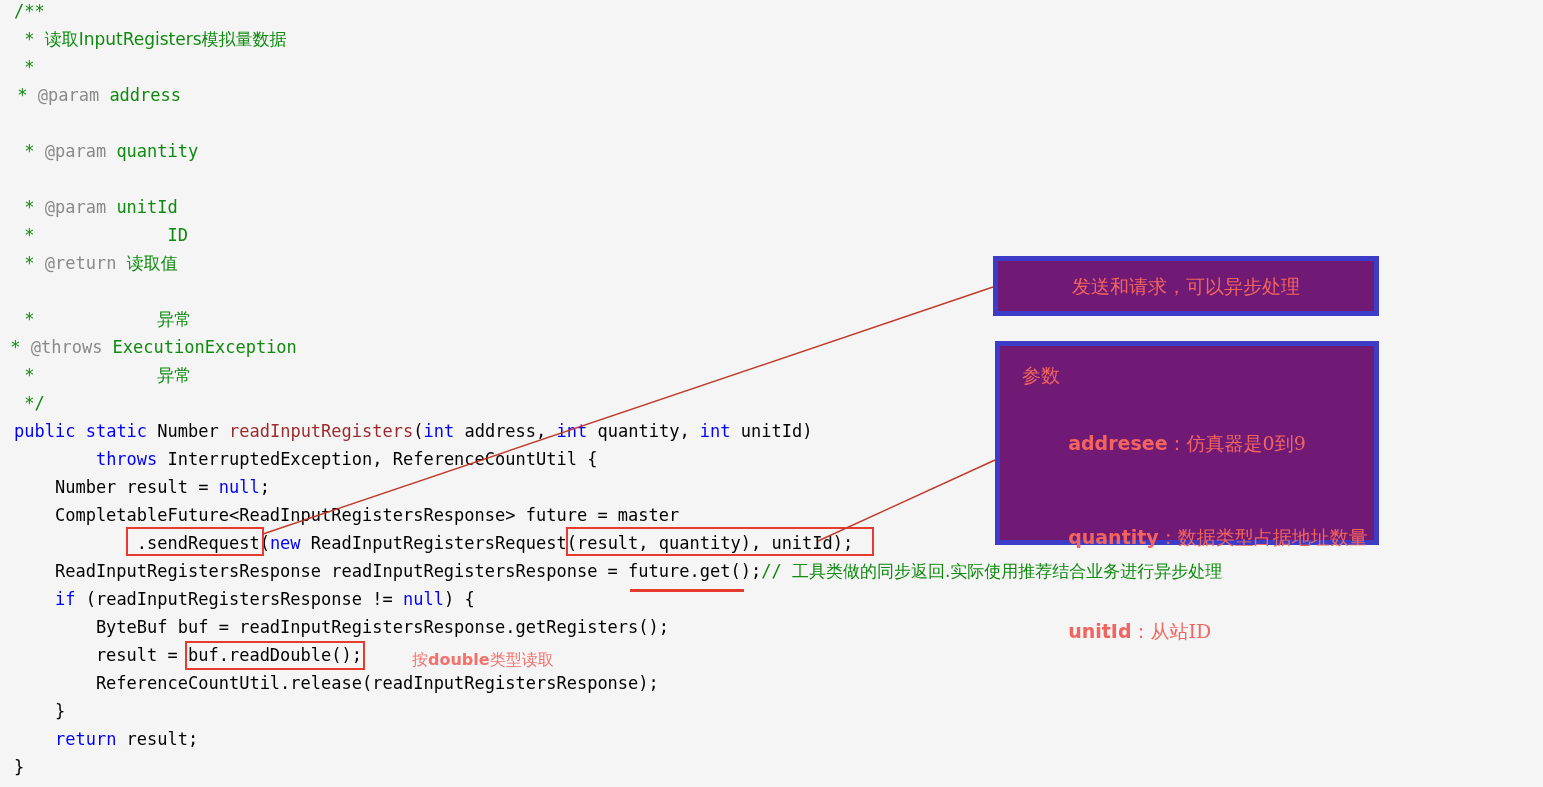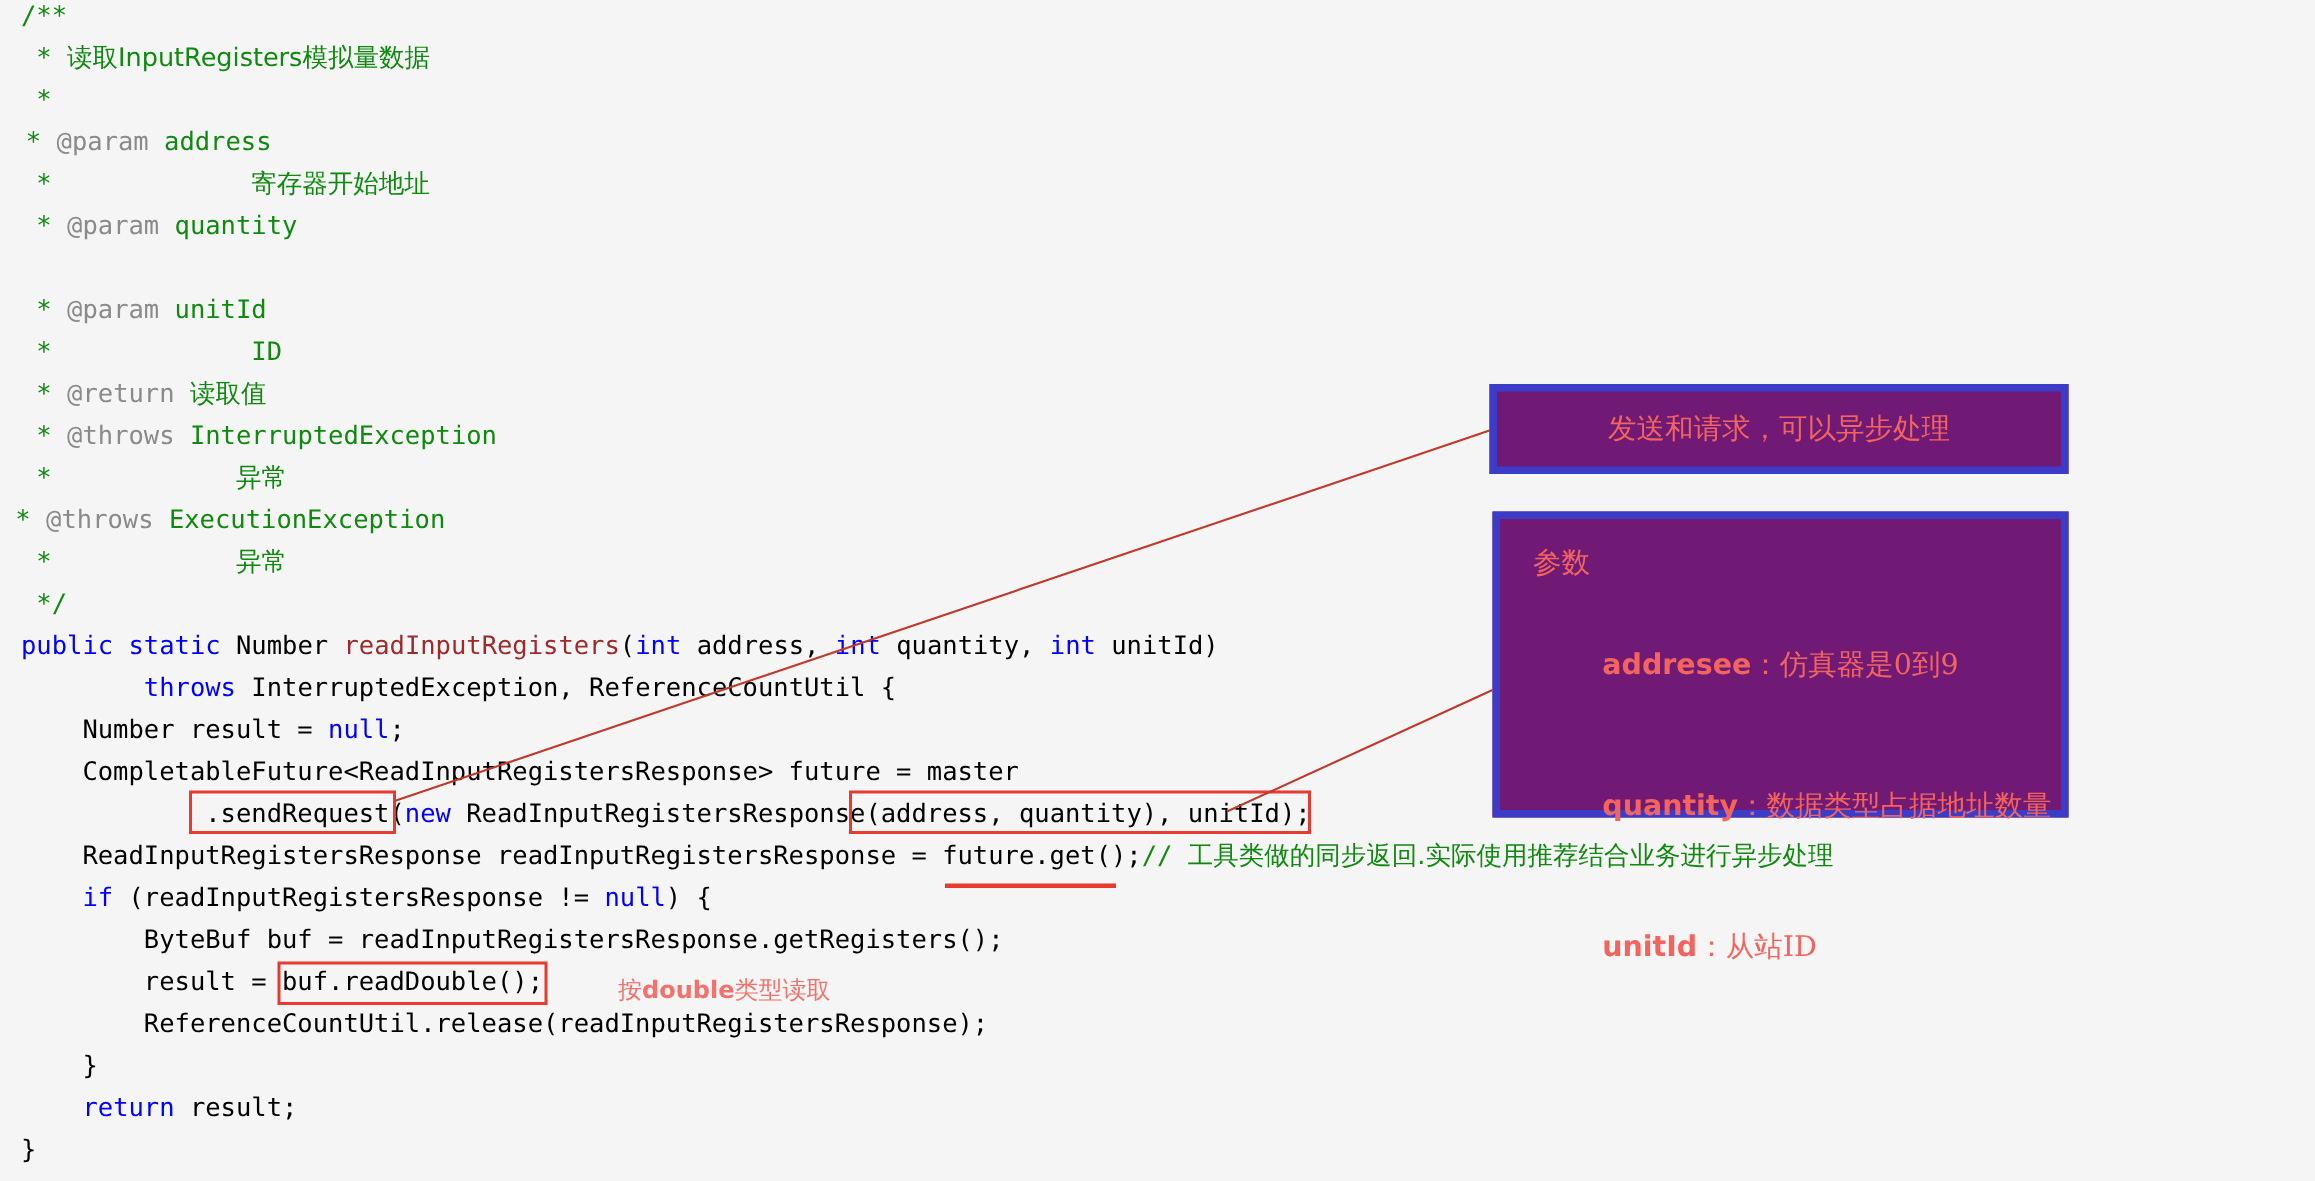--- a/index.html
+++ b/index.html
@@ -119,35 +119,33 @@
   }
 </style>
 </head>
 <body>
 
 <div id="code-area">
     <div class="code-line" style="top: -3px; left: 14px;"><span class="cmt">/**</span></div>
     <div class="code-line" style="top: 25px; left: 14px;"><span class="cmt"> * </span><span class="cmt cjk">读取InputRegisters模拟量数据</span></div>
     <div class="code-line" style="top: 53px; left: 14px;"><span class="cmt"> *</span></div>
     <div class="code-line" style="top: 81px; left: 7px;"><span class="cmt"> * </span><span class="cmt-tag">@param</span><span class="cmt"> address</span></div>
-    <div class="code-line" style="top: 109px; left: 14px;"><span class="cmt"> *             </span><span class="cmt cjk">寄存器开始地址</span></div>
     <div class="code-line" style="top: 137px; left: 14px;"><span class="cmt"> * </span><span class="cmt-tag">@param</span><span class="cmt"> quantity</span></div>
     <div class="code-line" style="top: 193px; left: 14px;"><span class="cmt"> * </span><span class="cmt-tag">@param</span><span class="cmt"> unitId</span></div>
     <div class="code-line" style="top: 221px; left: 14px;"><span class="cmt"> *             ID</span></div>
     <div class="code-line" style="top: 249px; left: 14px;"><span class="cmt"> * </span><span class="cmt-tag">@return</span><span class="cmt"> </span><span class="cmt cjk">读取值</span></div>
-    <div class="code-line" style="top: 277px; left: 14px;"><span class="cmt"> * </span><span class="cmt-tag">@throws</span><span class="cmt"> InterruptedException</span></div>
     <div class="code-line" style="top: 305px; left: 14px;"><span class="cmt"> *            </span><span class="cmt cjk">异常</span></div>
     <div class="code-line" style="top: 333px; left: 0; text-align: right;"><span class="cmt"> * </span><span class="cmt-tag">@throws</span><span class="cmt"> ExecutionException</span></div>
     <div class="code-line" style="top: 361px; left: 14px;"><span class="cmt"> *            </span><span class="cmt cjk">异常</span></div>
     <div class="code-line" style="top: 389px; left: 14px;"><span class="cmt"> */</span></div>
     <div class="code-line" style="top: 417px; left: 14px;"><span class="kw">public</span><span class="plain"> </span><span class="kw">static</span><span class="plain"> Number </span><span class="mname">readInputRegisters</span><span class="plain">(</span><span class="kw">int</span><span class="plain"> address, </span><span class="kw">int</span><span class="plain"> quantity, </span><span class="kw">int</span><span class="plain"> unitId)</span></div>
     <div class="code-line" style="top: 445px; left: 14px;"><span class="plain">        </span><span class="kw">throws</span><span class="plain"> InterruptedException, ReferenceCountUtil {</span></div>
     <div class="code-line" style="top: 473px; left: 14px;"><span class="plain">    Number result = </span><span class="kw">null</span><span class="plain">;</span></div>
     <div class="code-line" style="top: 501px; left: 14px;"><span class="plain">    CompletableFuture&lt;ReadInputRegistersResponse&gt; future = master</span></div>
-    <div class="code-line" style="top: 529px; left: 14px;"><span class="plain">            .sendRequest(</span><span class="kw">new</span><span class="plain"> ReadInputRegistersResponse(address, quantity), unitId);</span></div>
+    <div class="code-line" style="top: 529px; left: 14px;"><span class="plain">            .sendRequest(</span><span class="kw">new</span><span class="plain"> ReadInputRegistersRequest(result, quantity), unitId);</span></div>
     <div class="code-line" style="top: 557px; left: 14px;"><span class="plain">    ReadInputRegistersResponse readInputRegistersResponse = future.get();</span><span class="cmt">// </span><span class="cmt cjk">工具类做的同步返回.实际使用推荐结合业务进行异步处理</span></div>
     <div class="code-line" style="top: 585px; left: 14px;"><span class="plain">    </span><span class="kw">if</span><span class="plain"> (readInputRegistersResponse != </span><span class="kw">null</span><span class="plain">) {</span></div>
     <div class="code-line" style="top: 613px; left: 14px;"><span class="plain">        ByteBuf buf = readInputRegistersResponse.getRegisters();</span></div>
     <div class="code-line" style="top: 641px; left: 14px;"><span class="plain">        result = buf.readDouble();</span></div>
     <div class="code-line" style="top: 669px; left: 14px;"><span class="plain">        ReferenceCountUtil.release(readInputRegistersResponse);</span></div>
     <div class="code-line" style="top: 697px; left: 14px;"><span class="plain">    }</span></div>
     <div class="code-line" style="top: 725px; left: 14px;"><span class="plain">    </span><span class="kw">return</span><span class="plain"> result;</span></div>
     <div class="code-line" style="top: 753px; left: 14px;"><span class="plain">}</span></div>
   </div>
 

